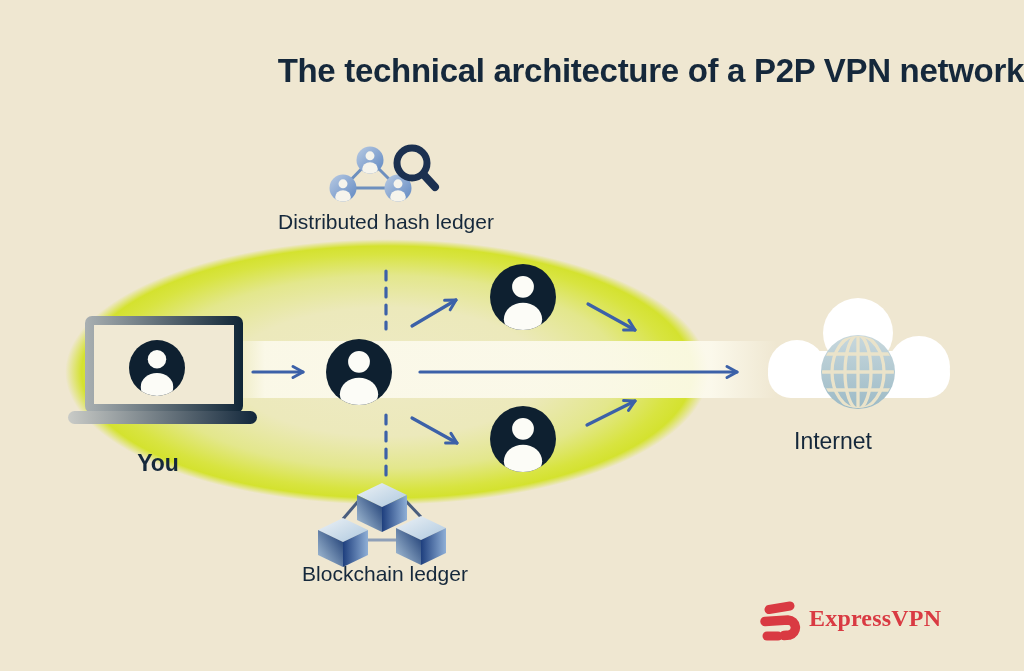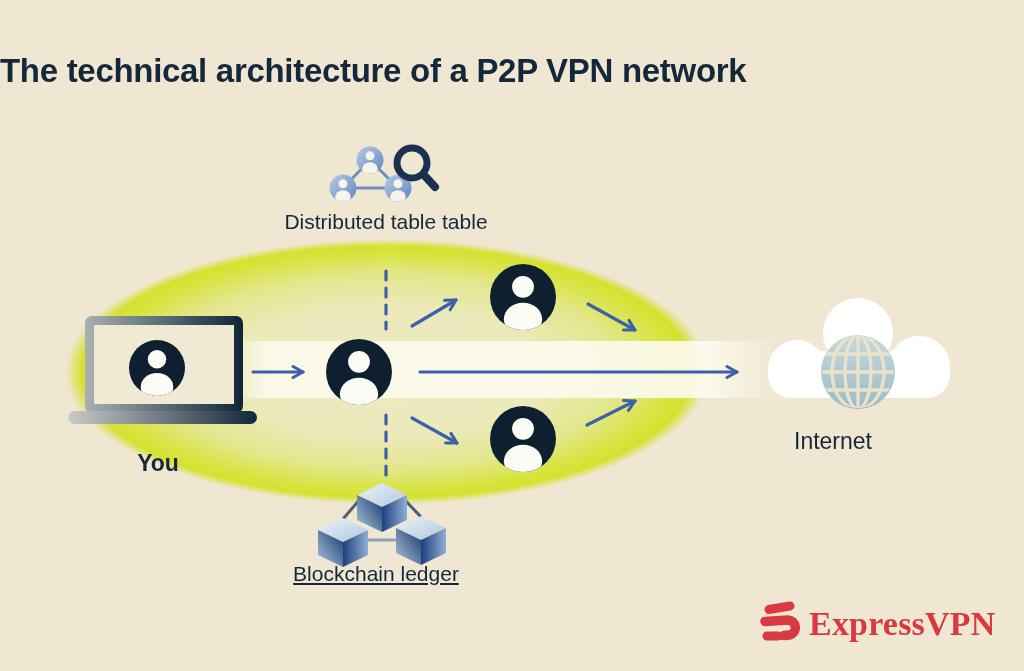--- a/index.html
+++ b/index.html
@@ -1,32 +1,32 @@
 <!DOCTYPE html>
 <html style="--bg: #EFE7D1; --ink: #15283B; --brand: #D93A42; --arrow: #3C61A8;"><head>
 <meta charset="utf-8">
 <style>
   :root{
     --bg:#EFE7D1; --ink:#15283B; --brand:#D93A42; --arrow:#3C61A8;
   }
   *{margin:0;padding:0;box-sizing:border-box;}
   body{background:#d8d2c0;font-family:"Liberation Sans",sans-serif;}
   .canvas{position:relative;width:1024px;height:671px;background:var(--bg);overflow:hidden;margin:0 auto;}
-  .title{position:absolute;left:0;top:52px;width:100%;text-align:left;font-size:33px;font-weight:600;color:var(--ink);letter-spacing:-.3px;}
+  .title{position:absolute;left:0;top:52px;width:100%;text-align:right;font-size:33px;font-weight:600;color:var(--ink);letter-spacing:-.3px;}
   .label{position:absolute;transform:translateX(-50%);color:var(--ink);white-space:nowrap;}
   .label-dht{left:386px;top:210px;font-size:21px;}
   .label-you{left:158px;top:450px;font-size:23px;font-weight:bold;}
   .label-internet{left:833px;top:428px;font-size:23px;}
-  .label-blockchain{left:376px;top:562px;font-size:21px;text-decoration:underline;}
+  .label-blockchain{left:385px;top:562px;font-size:21px;}
   .glow{position:absolute;left:62px;top:238px;width:650px;height:268px;border-radius:50%;
     background:radial-gradient(50% 50% at 50% 50%, #EEEAC4 0%, #ECE9BB 48%, #E3E78C 72%, #D8E440 88%, #D4E22F 94%, rgba(212,226,47,0) 99%);}
   .beam{position:absolute;left:232px;top:341px;width:545px;height:57px;
     background:linear-gradient(90deg, rgba(252,250,237,0) 0%, rgba(252,250,237,.88) 6%, rgba(252,250,237,.92) 88%, rgba(252,250,237,0) 100%);}
   .abs{position:absolute;}
-  .brand-text{position:absolute;left:809px;top:605px;font-family:"Liberation Serif",serif;font-size:34px;font-weight:600;color:var(--brand);letter-spacing:.2px;}
+  .brand-text{position:absolute;left:809px;top:605px;font-family:"Liberation Serif",serif;font-size:24px;font-weight:600;color:var(--brand);letter-spacing:.2px;}
   svg{display:block;}
 </style>
 </head>
 <body>
 
 <div class="canvas">
 
   <svg width="0" height="0" style="position:absolute" aria-hidden="true">
     <defs>
       <clipPath id="avClip">
@@ -101,21 +101,21 @@
       <line x1="25" y1="58" x2="80" y2="58"></line>
     </g>
     <use href="#avatarBlue" transform="translate(38.5,16.5) scale(0.675)"></use>
     <use href="#avatarBlue" transform="translate(11.5,44.5) scale(0.675)"></use>
     <use href="#avatarBlue" transform="translate(66.5,44.5) scale(0.675)"></use>
     <g>
       <circle cx="94" cy="33" r="15" fill="none" stroke="#1B3050" stroke-width="7"></circle>
       <line x1="105.5" y1="44.5" x2="117" y2="57" stroke="#1B3050" stroke-width="8" stroke-linecap="round"></line>
     </g>
   </svg>
-  <div class="label label-dht">Distributed table table</div>
+  <div class="label label-dht">Distributed hash ledger</div>
 
   <svg class="abs" style="left:65px;top:310px" width="195" height="118" viewBox="0 0 195 118">
     <rect x="20" y="6" width="158" height="97" rx="7" fill="url(#lapGrad)"></rect>
     <rect x="29" y="15" width="140" height="79" fill="#F0E9D4"></rect>
     <use href="#avatar" transform="translate(64,30) scale(1.4)"></use>
     <rect x="3" y="101" width="189" height="13" rx="6.5" fill="url(#baseGrad)"></rect>
   </svg>
   <div class="label label-you">You</div>
 
   <svg class="abs" style="left:326px;top:339px" width="66" height="66" viewBox="0 0 40 40">

